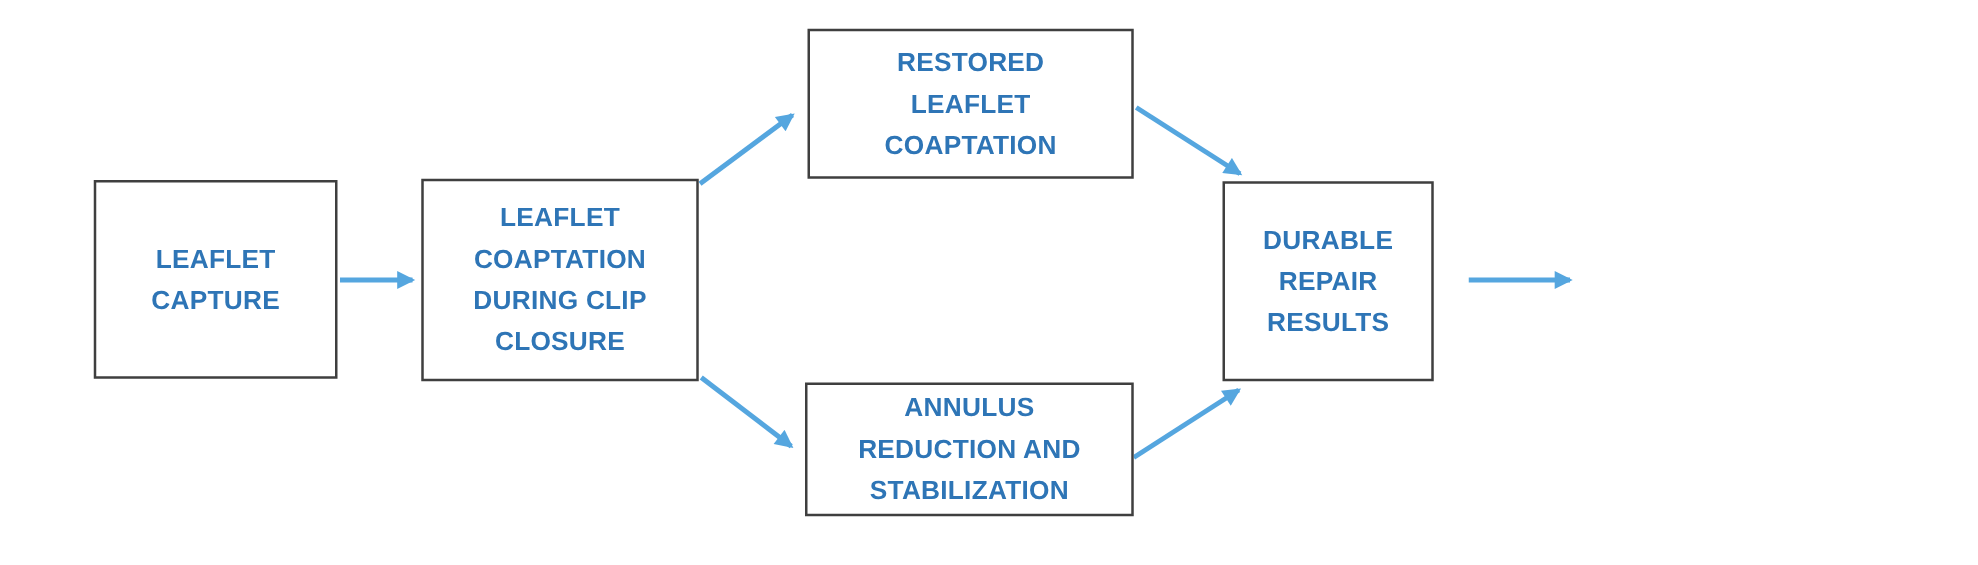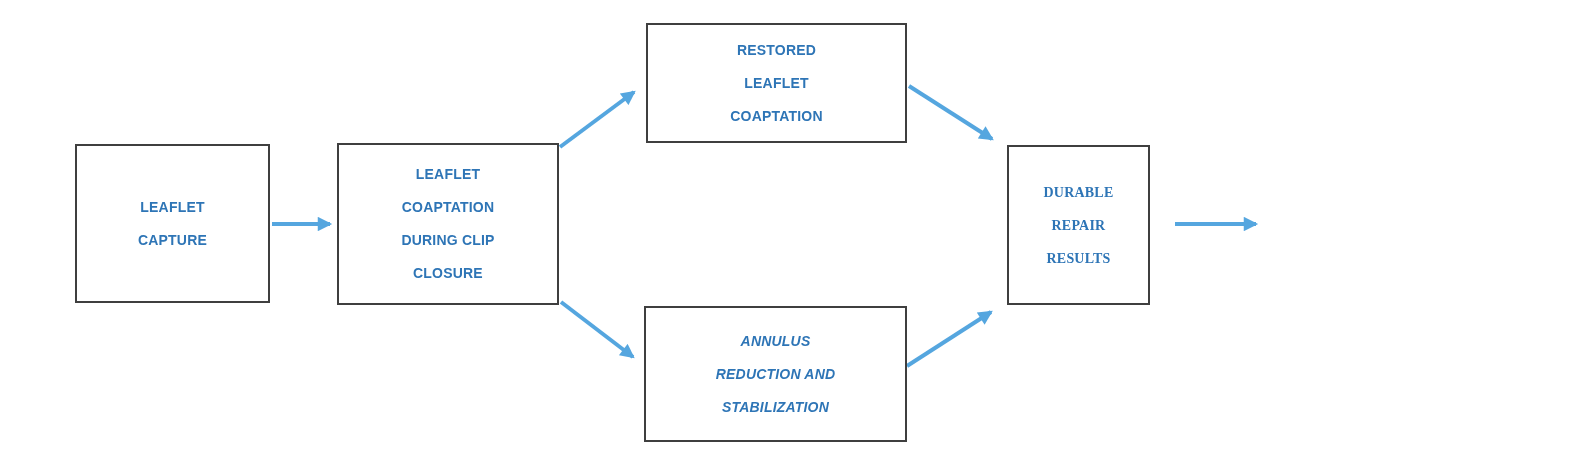--- a/index.html
+++ b/index.html
@@ -27,31 +27,31 @@
     position: absolute;
     background: #ffffff;
     border: 2px solid var(--border);
     display: flex;
     align-items: center;
     justify-content: center;
   }
   .node-label {
     color: var(--text);
     font-weight: bold;
-    font-size: 14px;
+    font-size: 21px;
     line-height: 33px;
     letter-spacing: 0.2px;
     text-align: center;
     white-space: pre-line;
   }
   #n1 { left: 75px;   top: 144px; width: 195px; height: 159px; }
   #n2 { left: 337px;  top: 143px; width: 222px; height: 162px; }
   #n3 { left: 646px;  top: 23px;  width: 261px; height: 120px; }
-  #n4 { left: 644px;  top: 306px; width: 263px; height: 136px; font-style: italic; }
-  #n5 { left: 1007px; top: 145px; width: 143px; height: 160px; font-family: Liberation Serif, serif; }
+  #n4 { left: 644px;  top: 306px; width: 263px; height: 107px; }
+  #n5 { left: 978px; top: 145px; width: 169px; height: 160px; }
   #n6 { left: 1264px; top: 143px; width: 225px; height: 162px; }
 </style>
 </head>
 <body>
 
 <div class="canvas">
 
   <svg class="arrow-layer" width="1582" height="452" viewBox="0 0 1582 452" xmlns="http://www.w3.org/2000/svg">
     <defs>
       <marker id="ah" viewBox="0 0 10 10" refX="8.5" refY="5" markerWidth="4" markerHeight="3.6" orient="auto" markerUnits="strokeWidth">

